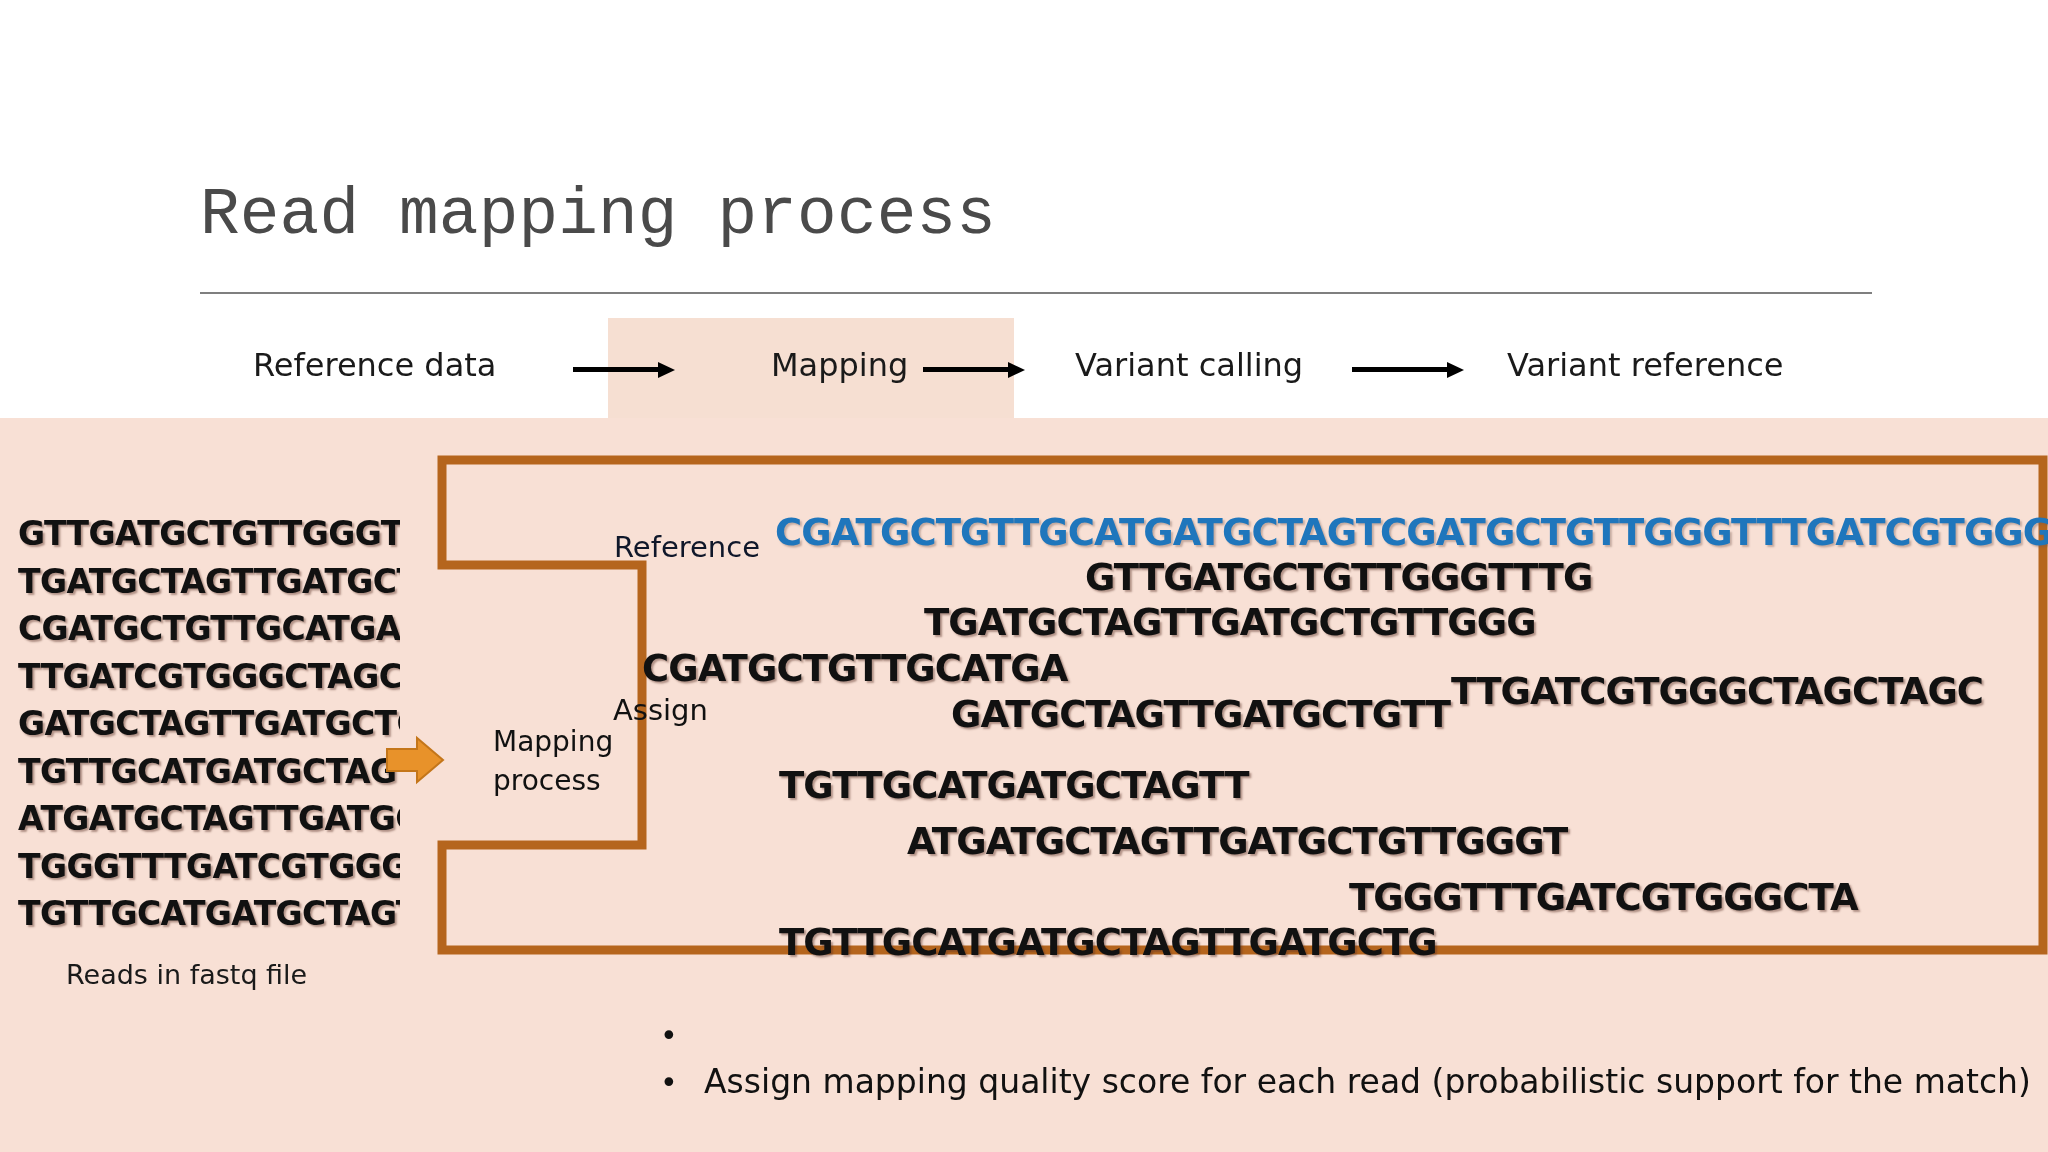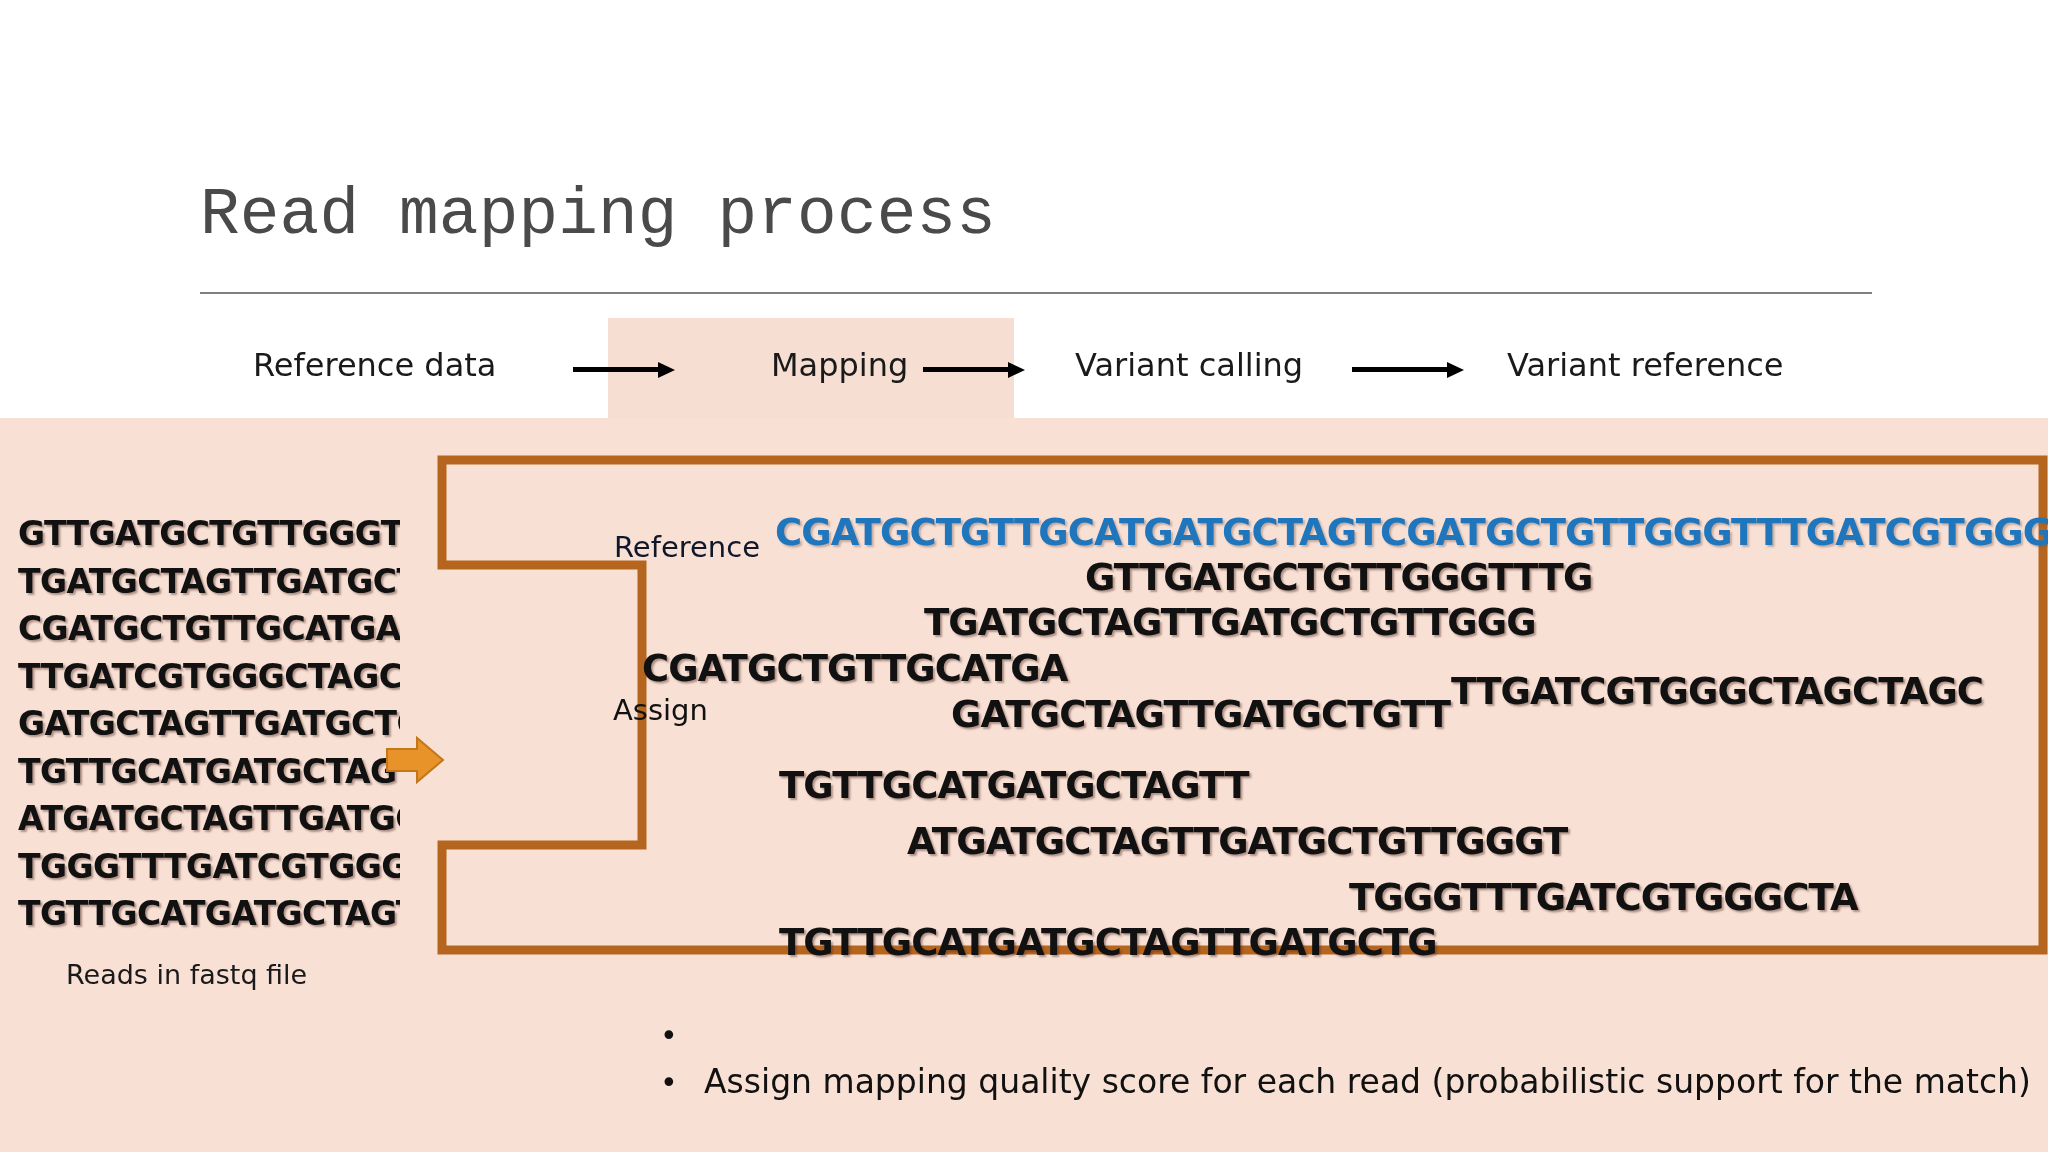--- a/index.html
+++ b/index.html
@@ -304,20 +304,21 @@
 </div>
 
 <div id="map-panel">
 
   <div id="map-panel-border">
     <svg width="1611" height="500" viewBox="0 0 1611 500" preserveAspectRatio="none">
       <path d="M 5,5 L 1606,5 L 1606,495 L 5,495 L 5,390 L 205,390 L 205,110 L 5,110 Z" fill="none" stroke="#b5651d" stroke-width="9"></path>
     </svg>
   </div>
 
+  <div id="mapping-process-label">Mapping process</div>
 
   <div id="align-area">
     <div id="reference-label">Reference</div>
     <div id="reference-seq">CGATGCTGTTGCATGATGCTAGTCGATGCTGTTGGGTTTGATCGTGGGCTAGCTAGC</div>
     <div id="reads-label">Assign</div>
   <div class="aligned-read" style="left: 648px; top: 101px;">GTTGATGCTGTTGGGTTTG</div>
       <div class="aligned-read" style="left: 487px; top: 146px;">TGATGCTAGTTGATGCTGTTGGG</div>
       <div class="aligned-read" style="left: 205px; top: 192px;">CGATGCTGTTGCATGA</div>
       <div class="aligned-read" style="left: 514px; top: 238px;">GATGCTAGTTGATGCTGTT</div>
       <div class="aligned-read" style="left: 1014px; top: 215px;">TTGATCGTGGGCTAGCTAGC</div>

